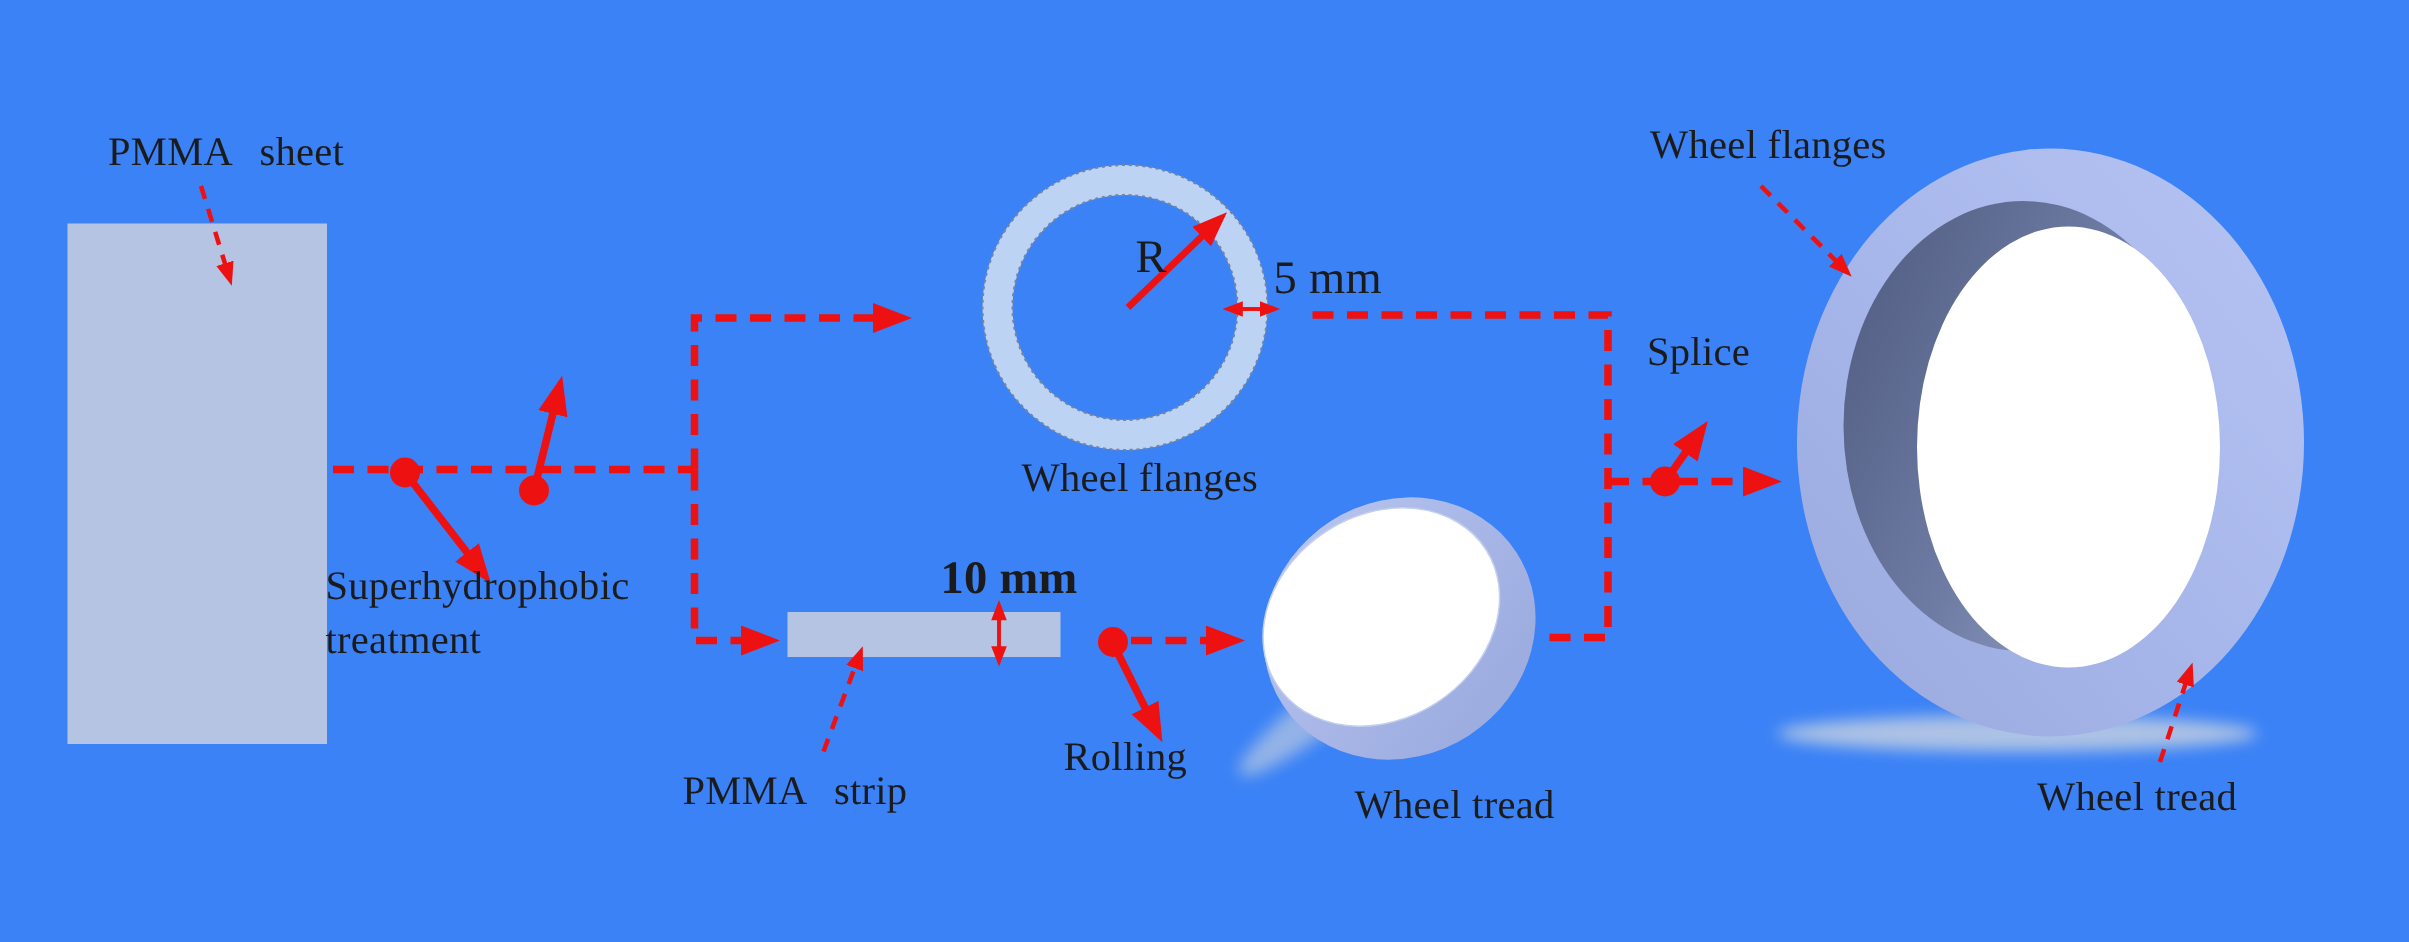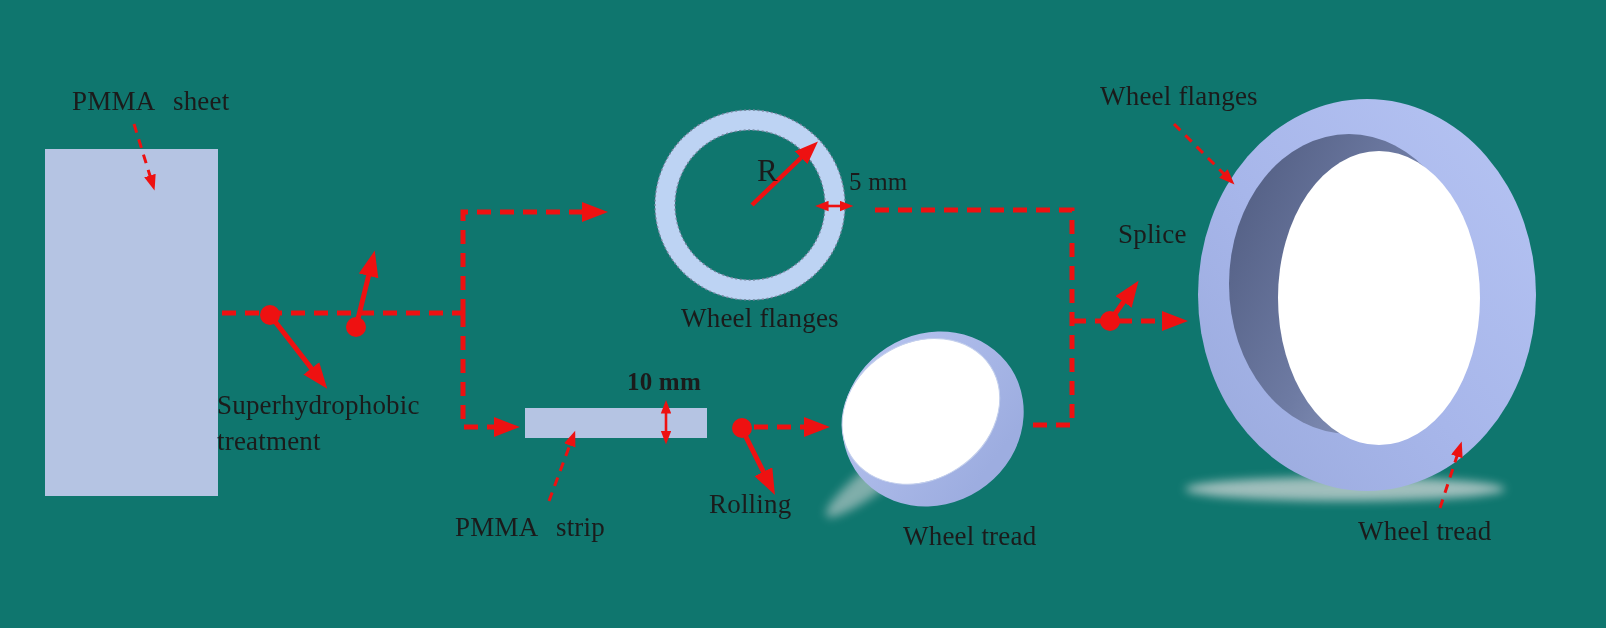--- a/index.html
+++ b/index.html
@@ -1,34 +1,34 @@
 <!DOCTYPE html>
 <html><head>
 <meta charset="utf-8">
 <style>
   html,body{margin:0;padding:0;background:#ffffff;}
   .canvas{
     position:relative;
     width:1606px;height:628px;
-    background:#0f766e;
+    background:#3b82f6;
     overflow:hidden;
     font-family:"Liberation Serif","DejaVu Serif",serif;
   }
   .art{position:absolute;left:0;top:0;}
   .label{
     position:absolute;
     color:#1b1b1b;
     font-size:27px;
     line-height:1.18;
     white-space:nowrap;
     letter-spacing:0.2px;
   }
   .wide-space{word-spacing:0.45em;}
   .two-line{white-space:pre-line;line-height:1.35;}
-  .dim{font-size:25px;}
+  .dim{font-size:31px;}
   .r-label{font-size:31px;}
 </style>
 </head>
 <body>
 
 <div class="canvas">
 
   <svg class="art" width="1606" height="628" viewBox="0 0 1606 628">
     <defs>
       <marker id="arr" markerWidth="6" markerHeight="5" refX="1.2" refY="2" orient="auto" markerUnits="strokeWidth">
@@ -115,36 +115,36 @@
       <path d="M134,124 L151,179" marker-end="url(#arr)"></path>
       <path d="M549,501 L571,442" marker-end="url(#arr)"></path>
       <path d="M1174,124 L1226,176" marker-end="url(#arr)"></path>
       <path d="M1440,508 L1458,453" marker-end="url(#arr)"></path>
     </g>
   </svg>
 
   <div class="label wide-space" style="left:72px;top:86px;">PMMA  sheet</div>
 
 
-  <div class="label two-line" style="left:217px;top:387px;">Superhydrophobic
+  <div class="label two-line" style="left:217px;top:372px;">Superhydrophobic
 treatment</div>
 
   <div class="label" style="left:681px;top:303px;">Wheel flanges</div>
 
   <div class="label r-label" style="left:757px;top:153px;">R</div>
 
   <div class="label dim" style="left:849px;top:167px;">5 mm</div>
 
   <div class="label dim" style="left:627px;top:367px;font-weight:bold;">10 mm</div>
 
   <div class="label wide-space" style="left:455px;top:512px;">PMMA  strip</div>
 
   <div class="label" style="left:709px;top:489px;">Rolling</div>
 
   <div class="label" style="left:903px;top:521px;">Wheel tread</div>
 
-  <div class="label" style="left:1098px;top:219px;margin-left:20px;">Splice</div>
+  <div class="label" style="left:1098px;top:219px;">Splice</div>
 
   <div class="label" style="left:1100px;top:81px;">Wheel flanges</div>
 
   <div class="label" style="left:1358px;top:516px;">Wheel tread</div>
 
 </div>
 
 </body></html>

